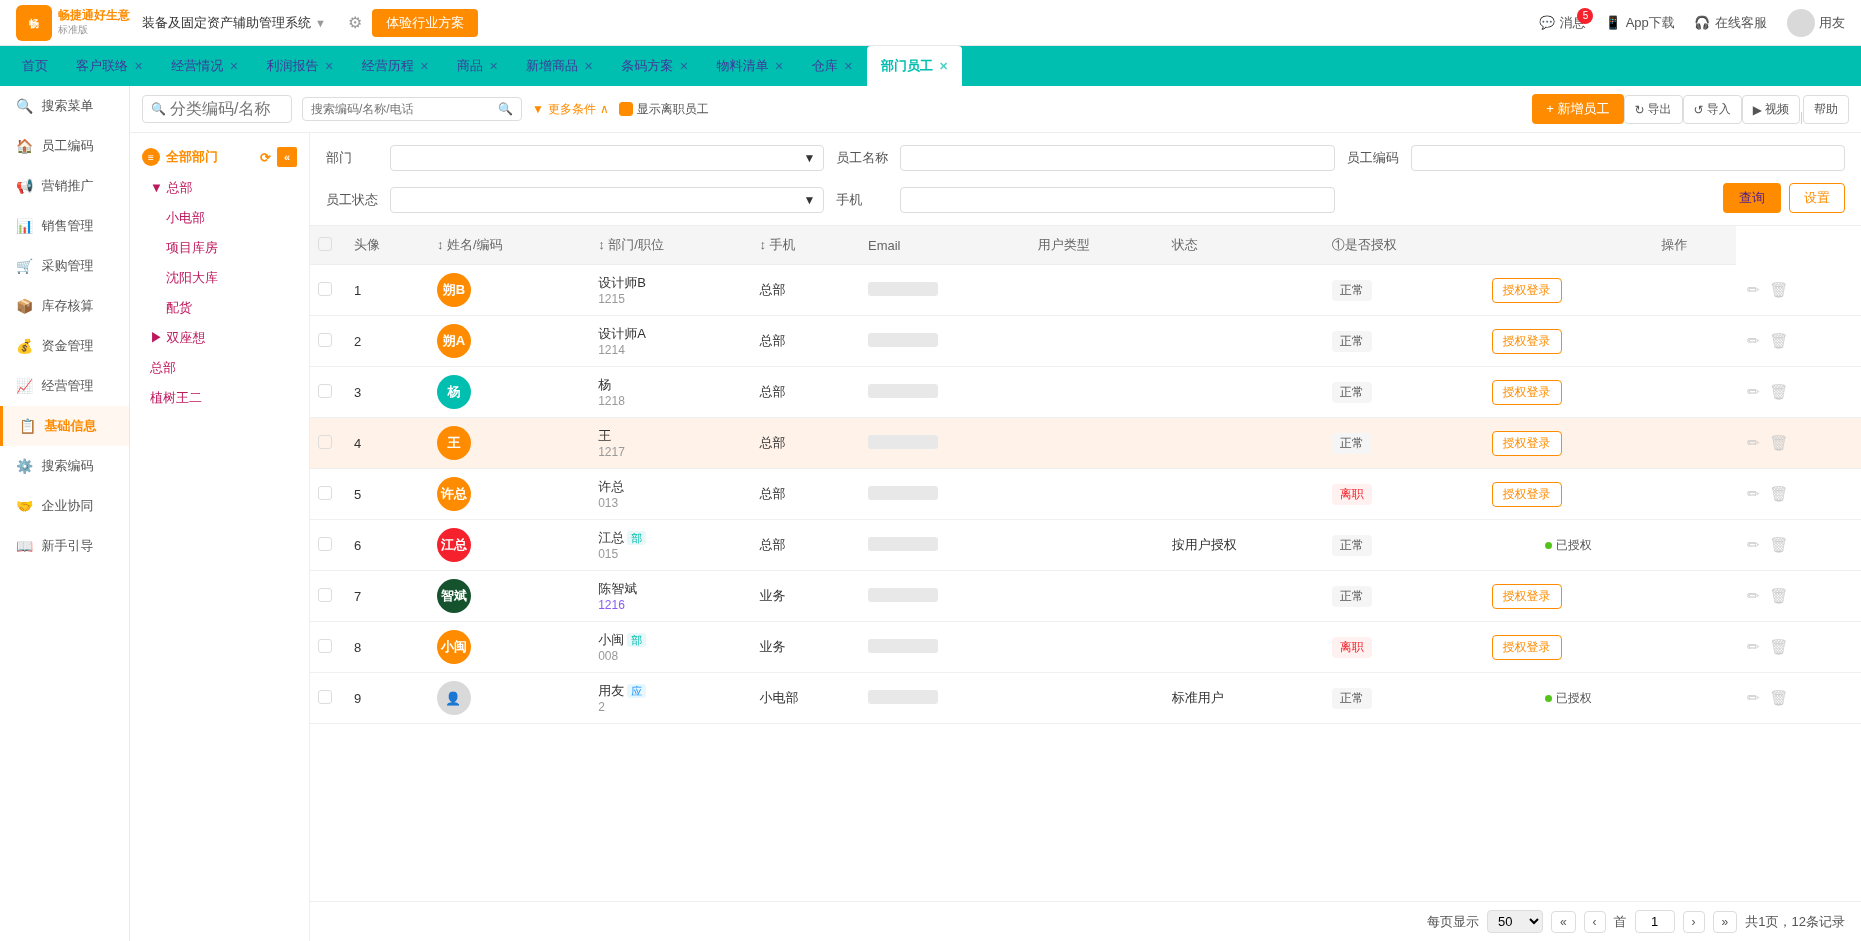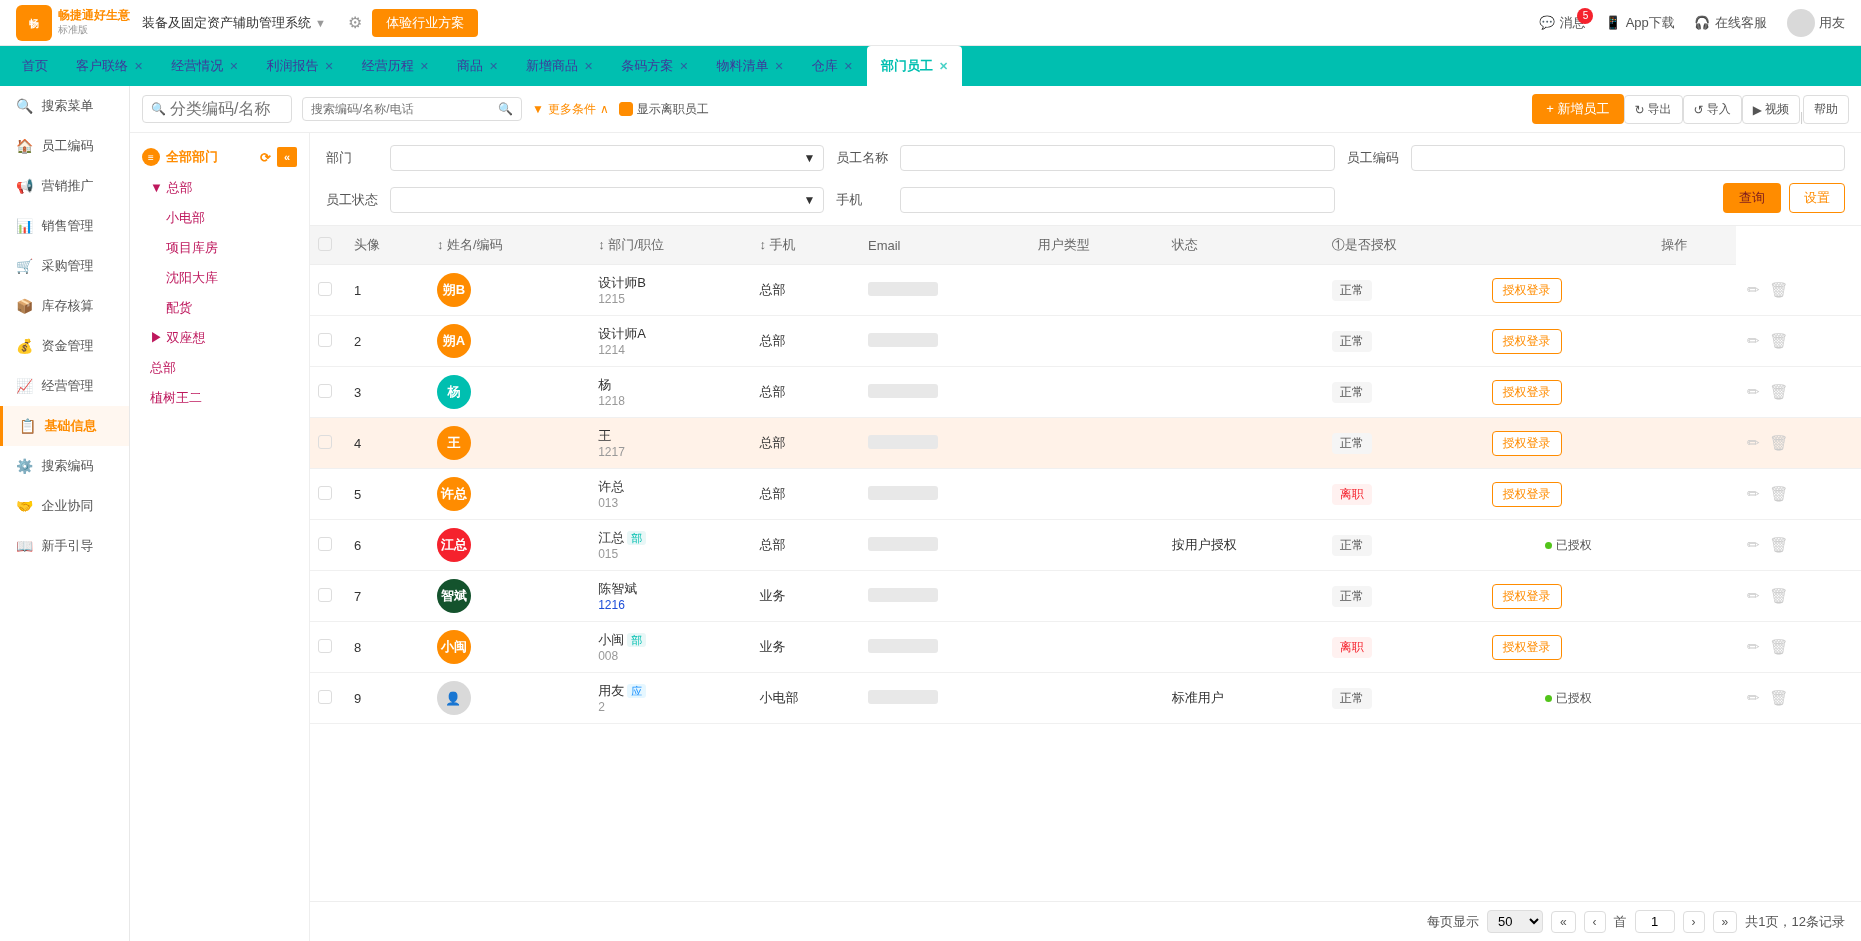--- a/index.html
+++ b/index.html
@@ -62,21 +62,21 @@
     
     .table-area { flex: 1; display: flex; flex-direction: column; overflow: hidden; background: #fff; }
 
     
     .filter-form { padding: 12px 16px; background: #fff; border-bottom: 1px solid #eee; display: grid; grid-template-columns: 1fr 1fr 1fr; gap: 12px; align-items: end; }
     .filter-form-actions { display: flex; gap: 8px; justify-content: flex-end; }
     .form-row { display: flex; align-items: center; gap: 8px; }
     .form-label { font-size: 13px; color: #555; white-space: nowrap; min-width: 56px; }
     .form-control { flex: 1; border: 1px solid #ddd; border-radius: 4px; padding: 5px 8px; font-size: 12px; color: #333; display: flex; align-items: center; justify-content: space-between; background: #fff; }
     .form-control input { border: none; outline: none; width: 100%; font-size: 12px; }
-    .btn-query { background: #ff8c00; color: #7f1d1d; border: none; border-radius: 4px; padding: 6px 16px; font-size: 13px; cursor: pointer; }
+    .btn-query { background: #ff8c00; color: #4c1d95; border: none; border-radius: 4px; padding: 6px 16px; font-size: 13px; cursor: pointer; }
     .btn-setting { background: #fff; color: #ff8c00; border: 1px solid #ff8c00; border-radius: 4px; padding: 5px 14px; font-size: 13px; cursor: pointer; }
 
     
     .table-scroll { flex: 1; overflow-y: auto; }
     table { width: 100%; border-collapse: collapse; font-size: 13px; }
     thead tr { background: #f5f5f5; }
     th { padding: 10px 8px; text-align: left; font-weight: normal; color: #666; border-bottom: 1px solid #eee; white-space: nowrap; }
     td { padding: 8px 8px; border-bottom: 1px solid #f0f0f0; vertical-align: middle; color: #333; }
     tr.highlight td { background: #fff2e8; }
     .avatar-circle { width: 34px; height: 34px; border-radius: 50%; display: flex; align-items: center; justify-content: center; color: #fff; font-size: 13px; font-weight: bold; flex-shrink: 0; }
@@ -459,21 +459,21 @@
       </td>
     </tr>
                 <tr>
       <td><span class="checkbox-custom"></span></td>
       <td>7</td>
       <td>
         <div class="avatar-circle" style="background:#14532d;">智斌</div>
       </td>
       <td>
         <div style="font-weight:500;">陈智斌</div>
-        <div style="color:#1d4ed8;font-size:12px;">1216</div>
+        <div style="color:#8b5cf6;font-size:12px;">1216</div>
       </td>
       <td>业务</td>
       <td><span class="phone-blur"></span></td>
       <td></td>
       <td></td>
       <td><span class="status-normal">正常</span></td>
       <td><button class="btn-auth">授权登录</button></td>
       <td></td>
       <td>
         <span class="op-btn" title="编辑">✏</span>

